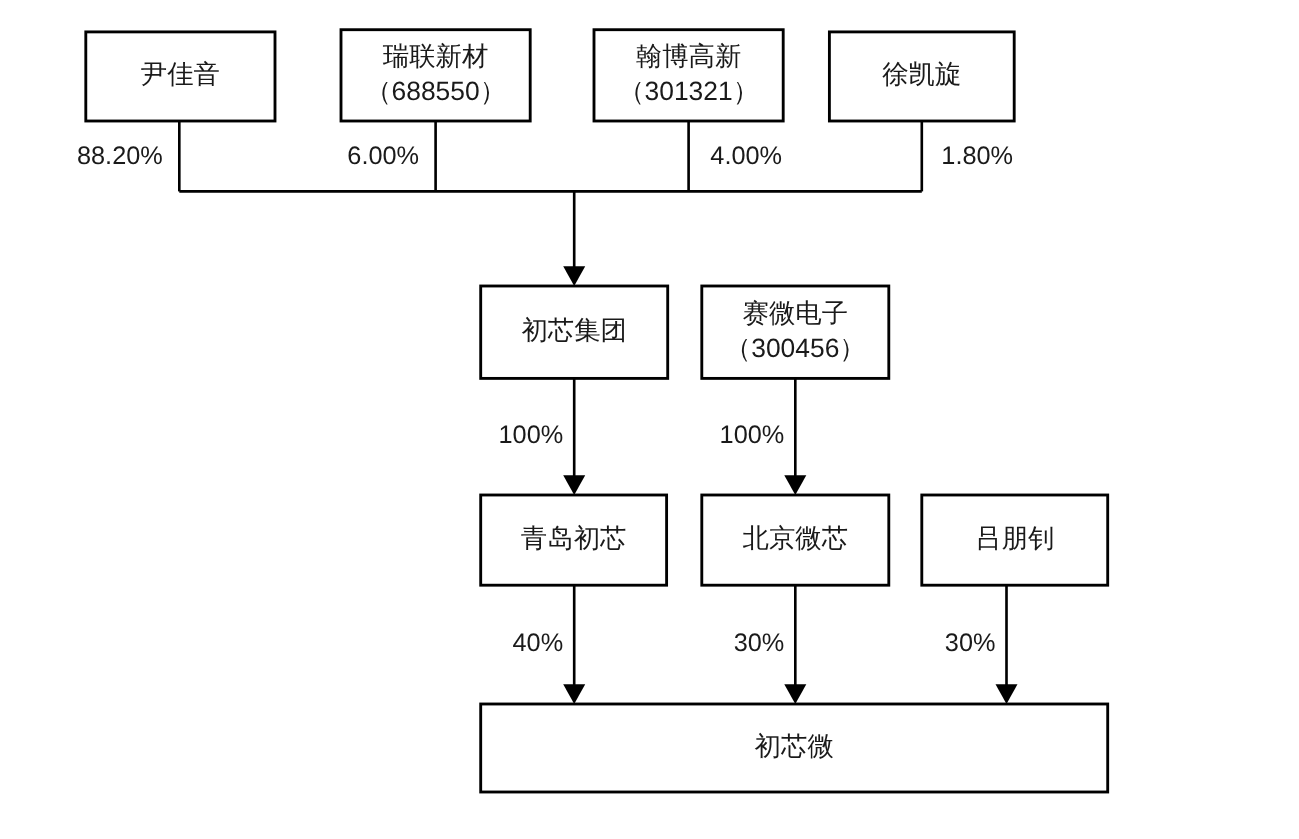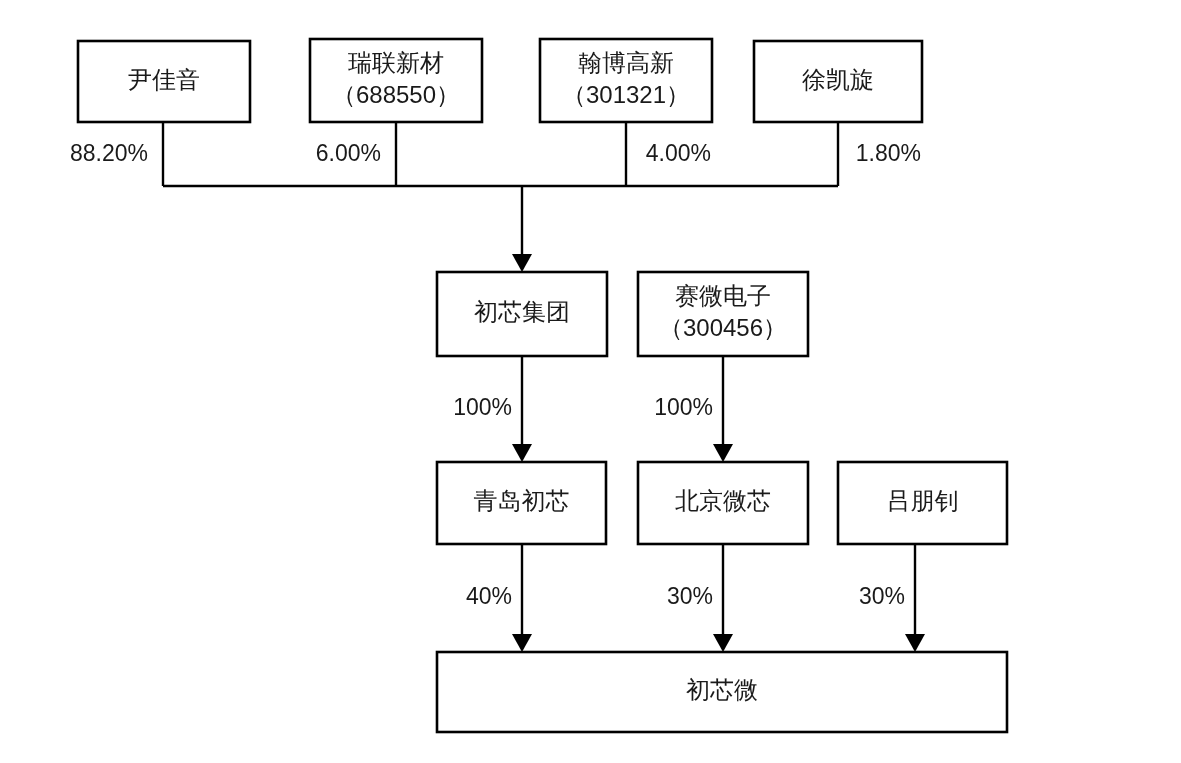--- a/index.html
+++ b/index.html
@@ -12,21 +12,20 @@
     font-family: "Liberation Sans", "DejaVu Sans", sans-serif;
     width: 1181px;
     height: 763px;
     overflow: hidden;
   }
   #diagram-root {
     position: relative;
     width: 1181px;
     height: 545px;
     background: #ffffff;
-    margin-top: 12px;
   }
   svg#org-chart {
     display: block;
     width: 1181px;
     height: 763px;
   }
   .node-box {
     fill: #ffffff;
     stroke: #000000;
     stroke-width: 2.6;

